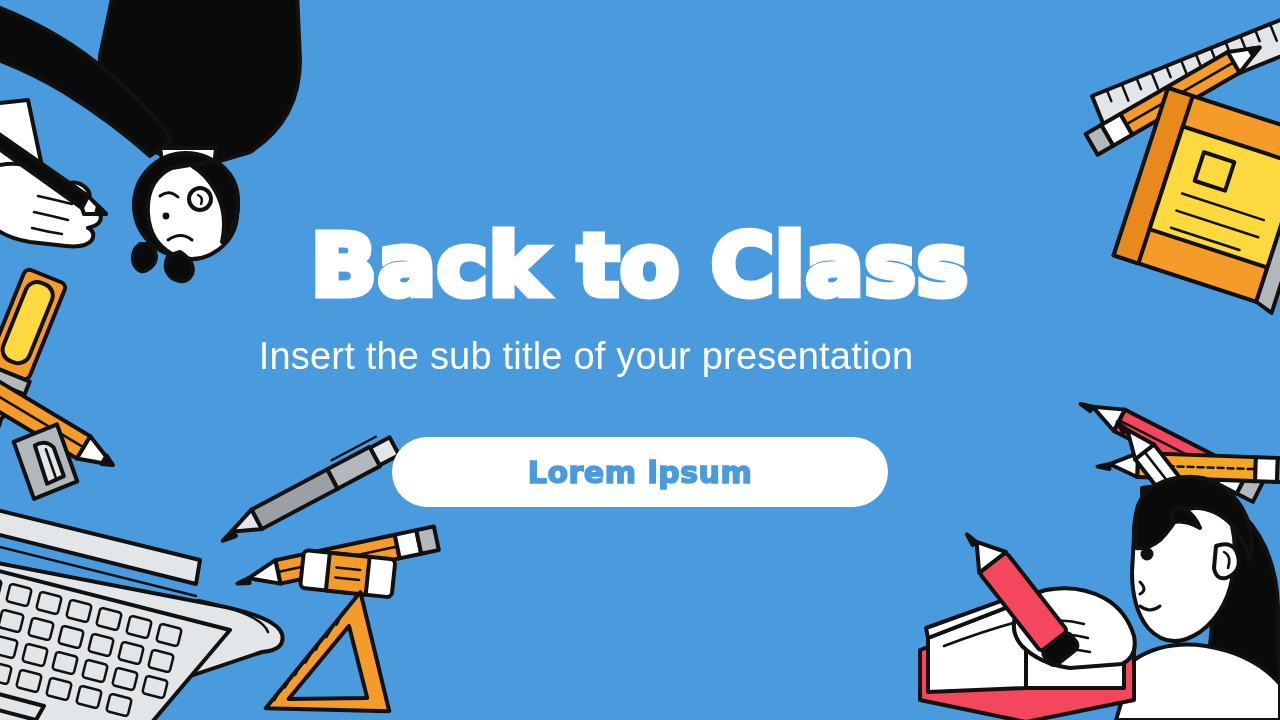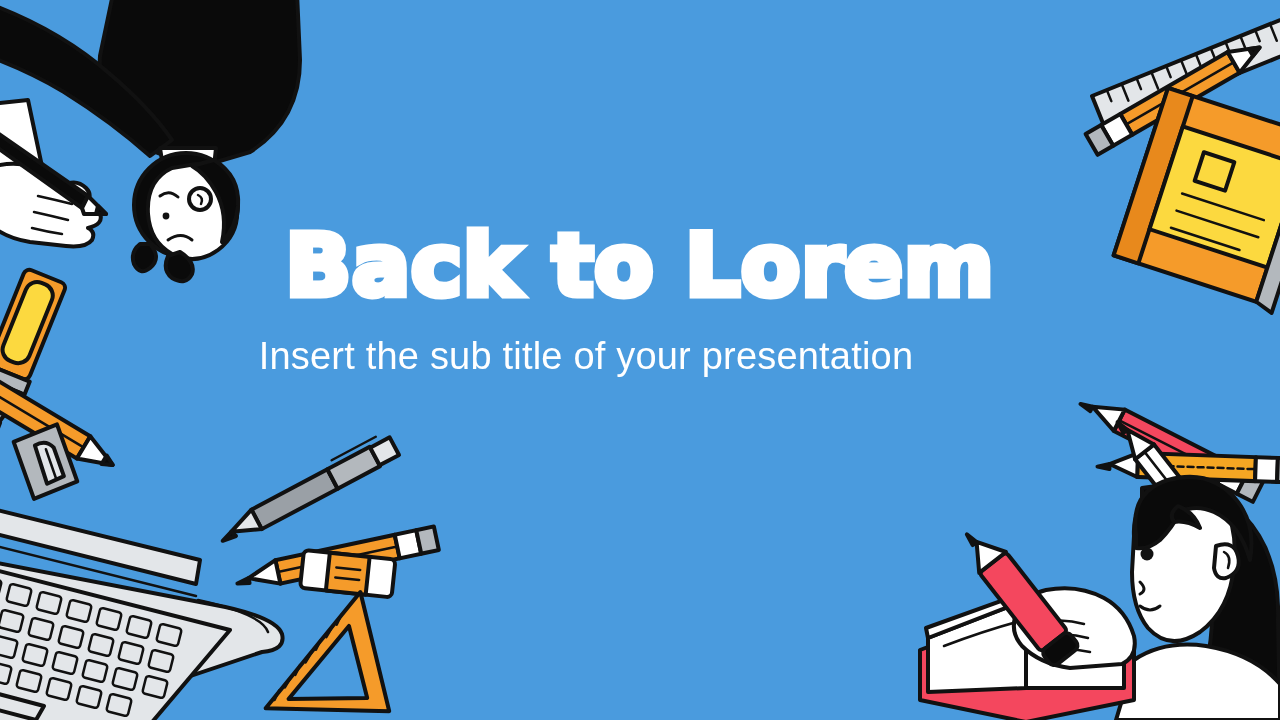--- a/index.html
+++ b/index.html
@@ -359,17 +359,18 @@
         <rect class="ol" x="0" y="0" width="100" height="34" rx="4" fill="#F4475E"></rect>
         <rect class="ol" x="100" y="0" width="20" height="34" rx="6" fill="#0A0A0A"></rect>
         <path class="ol" fill="#FFFFFF" d="M0,0 L-26,17 L0,34 Z"></path>
         <path class="ol" fill="#F4475E" d="M-26,17 L-38,20 L-26,22 Z"></path>
       </g>
     </g>
 
   </svg>
 
   <div id="content">
-    <h1 class="title">Back to Lorem</h1>
+    <h1 class="title">Back to Class</h1>
     <p class="subtitle">Insert the sub title of your presentation</p>
+    <button class="cta">Lorem ipsum</button>
   </div>
 
 </div>
 
 </body></html>

